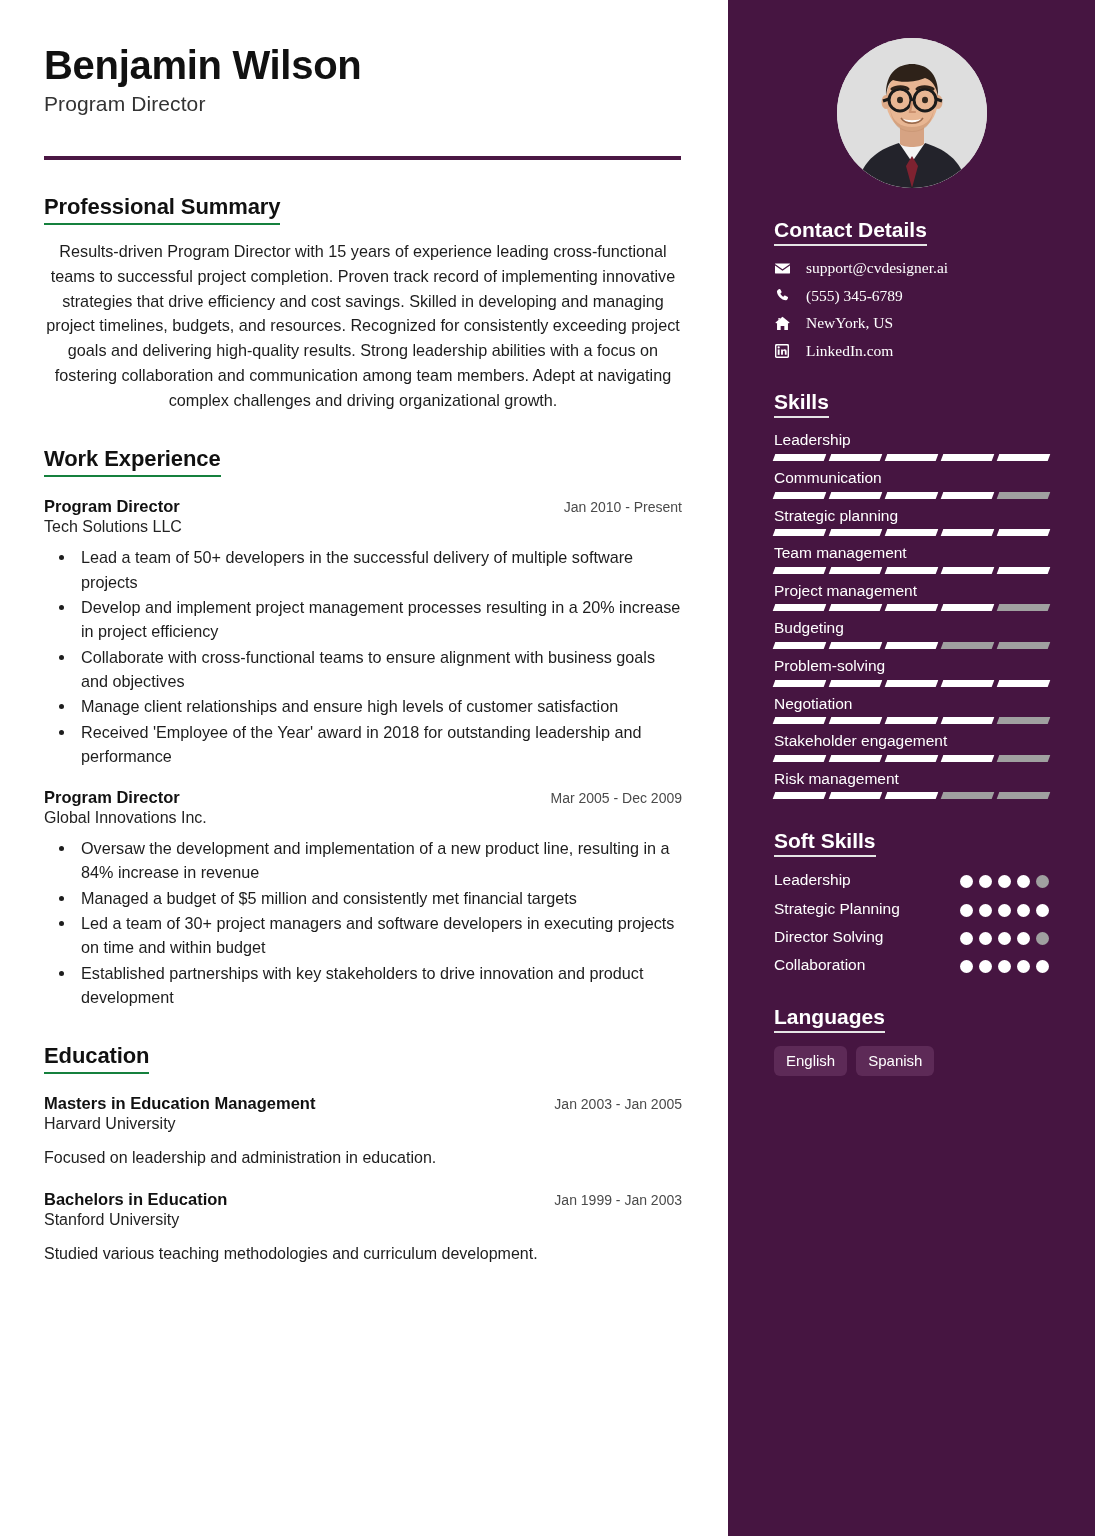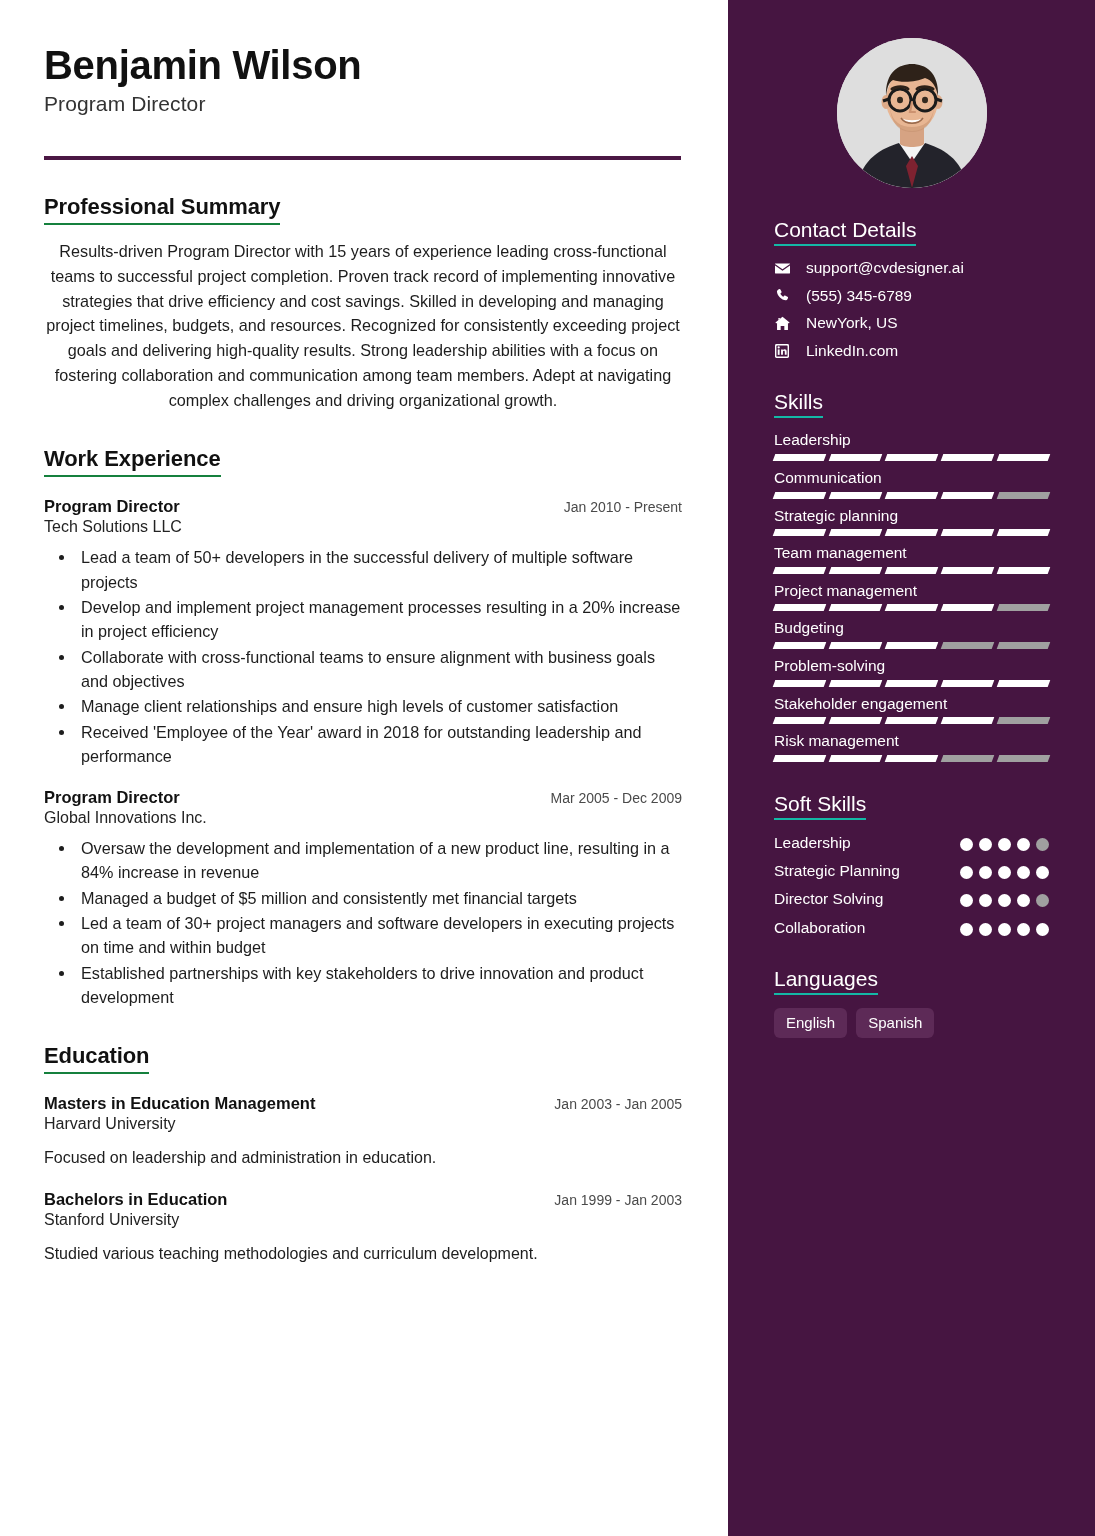--- a/index.html
+++ b/index.html
@@ -134,31 +134,32 @@
     background: #dcdcdc;
     position: relative;
     flex: none;
   }
   .avatar svg { display: block; width: 150px; height: 150px; }
 
   .side-section { margin-top: 30px; }
   .side-heading {
     display: inline-block;
     font-size: 21px;
-    font-weight: normal;
-    color: #ffffff;
-    border-bottom: 2px solid #14b8a6;
+    font-weight: bold;
+    color: #ffffff;
+    border-bottom: 2px solid #e5e5e5;
     padding-bottom: 2px;
     margin: 0 0 13px 0;
   }
 
   .contact-row {
     display: flex;
     align-items: center;
     margin-bottom: 9px;
+    font-family: Liberation Serif, serif;
   }
   .contact-icon {
     width: 22px;
     min-width: 22px;
     display: flex;
     align-items: center;
     justify-content: flex-start;
     color: #ffffff;
     margin-right: 10px;
   }
@@ -452,20 +453,30 @@
             <div class="skill-name">Problem-solving</div>
             <div class="skill-bar">
               <span class="seg on"></span>
               <span class="seg on"></span>
               <span class="seg on"></span>
               <span class="seg on"></span>
               <span class="seg on"></span>
             </div>
           </div>
           <div class="skill-item">
+            <div class="skill-name">Negotiation</div>
+            <div class="skill-bar">
+              <span class="seg on"></span>
+              <span class="seg on"></span>
+              <span class="seg on"></span>
+              <span class="seg on"></span>
+              <span class="seg"></span>
+            </div>
+          </div>
+          <div class="skill-item">
             <div class="skill-name">Stakeholder engagement</div>
             <div class="skill-bar">
               <span class="seg on"></span>
               <span class="seg on"></span>
               <span class="seg on"></span>
               <span class="seg on"></span>
               <span class="seg"></span>
             </div>
           </div>
           <div class="skill-item">

